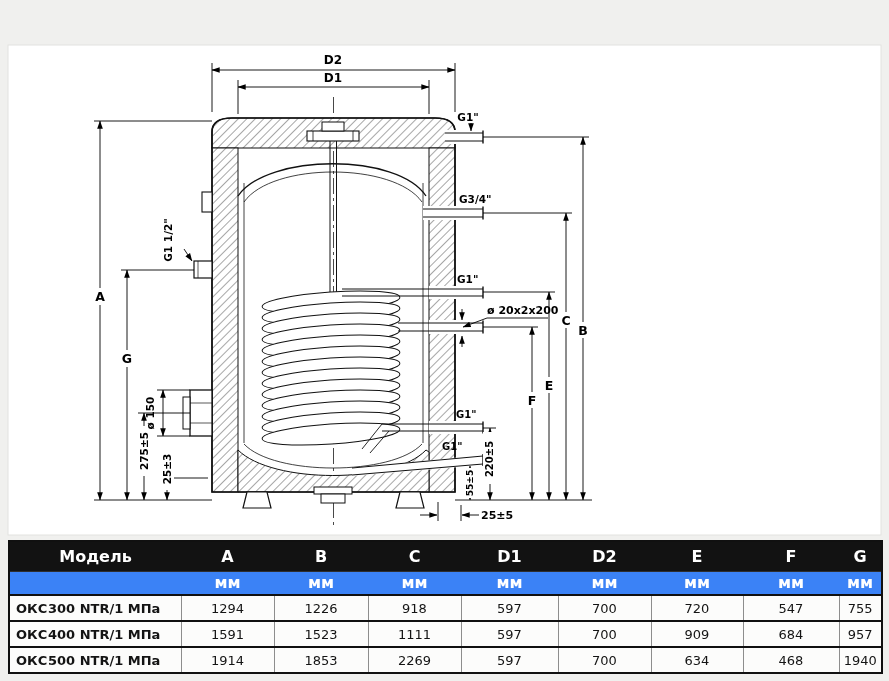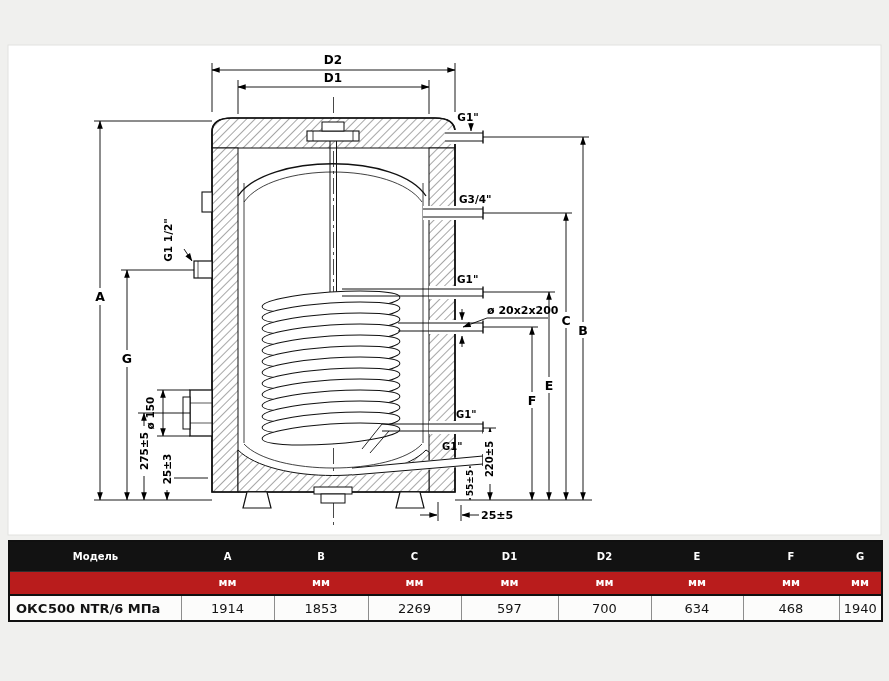--- a/index.html
+++ b/index.html
@@ -16,25 +16,25 @@
   table.spec {
     width:100%;
     border-collapse:collapse;
     table-layout:fixed;
     border:2px solid #101010;
     background:#101010;
   }
   .spec th, .spec td { padding:0; text-align:center; vertical-align:middle; }
   .spec tr.head th {
     background:#121212; color:#ffffff; height:30px;
-    font-size:10px; font-weight:bold;
+    font-size:16px; font-weight:bold;
   }
   .spec tr.units th {
-    background:#b91c1c; color:#ffffff; height:24px;
-    font-size:11px; font-weight:bold; border-top:1px solid #2e2e2e;
+    background:#3b82f6; color:#ffffff; height:24px;
+    font-size:16px; font-weight:bold; border-top:1px solid #2e2e2e;
   }
   .spec tbody td {
     background:#fcfcfb; color:#141414; height:26px;
     font-size:13px;
     border-left:1px solid #8d8d8d; border-right:1px solid #8d8d8d;
     border-top:2px solid #101010; border-bottom:2px solid #101010;
   }
   .spec tbody td.model { text-align:left; font-weight:bold; }
   .spec tbody td.model .brand { display:inline-block; width:38px; padding-left:6px; }
 </style>
@@ -276,21 +276,47 @@
         <th>мм</th>
         <th>мм</th>
         <th>мм</th>
         <th>мм</th>
         <th>мм</th>
       </tr>
     </thead>
     <tbody>
       <tr>
         <td class="model">
-          <span class="brand">ОКС</span><span>500 NTR/6 МПа</span>
+          <span class="brand">ОКС</span><span>300 NTR/1 МПа</span>
+        </td>
+        <td>1294</td>
+        <td>1226</td>
+        <td>918</td>
+        <td>597</td>
+        <td>700</td>
+        <td>720</td>
+        <td>547</td>
+        <td>755</td>
+      </tr>
+      <tr>
+        <td class="model">
+          <span class="brand">ОКС</span><span>400 NTR/1 МПа</span>
+        </td>
+        <td>1591</td>
+        <td>1523</td>
+        <td>1111</td>
+        <td>597</td>
+        <td>700</td>
+        <td>909</td>
+        <td>684</td>
+        <td>957</td>
+      </tr>
+      <tr>
+        <td class="model">
+          <span class="brand">ОКС</span><span>500 NTR/1 МПа</span>
         </td>
         <td>1914</td>
         <td>1853</td>
         <td>2269</td>
         <td>597</td>
         <td>700</td>
         <td>634</td>
         <td>468</td>
         <td>1940</td>
       </tr>

